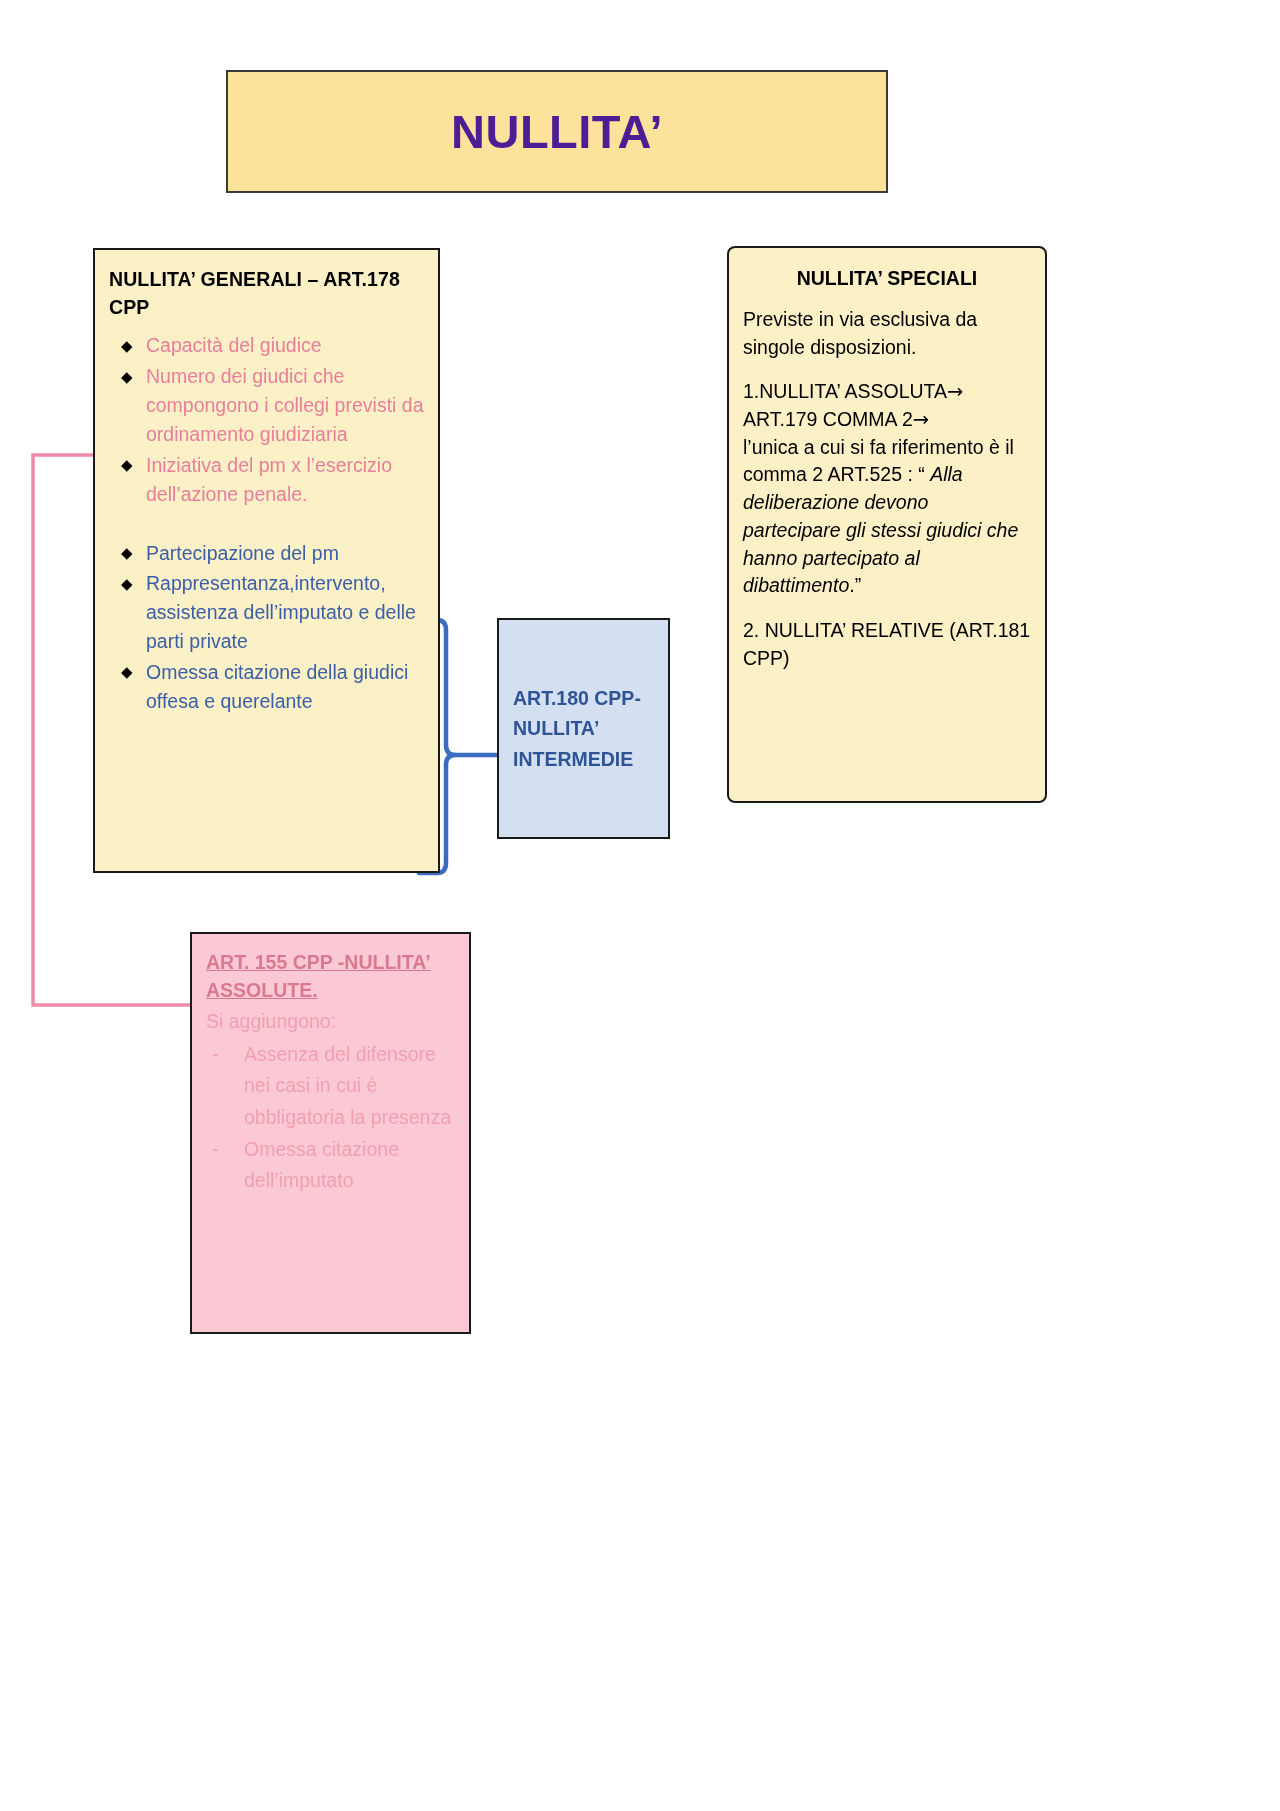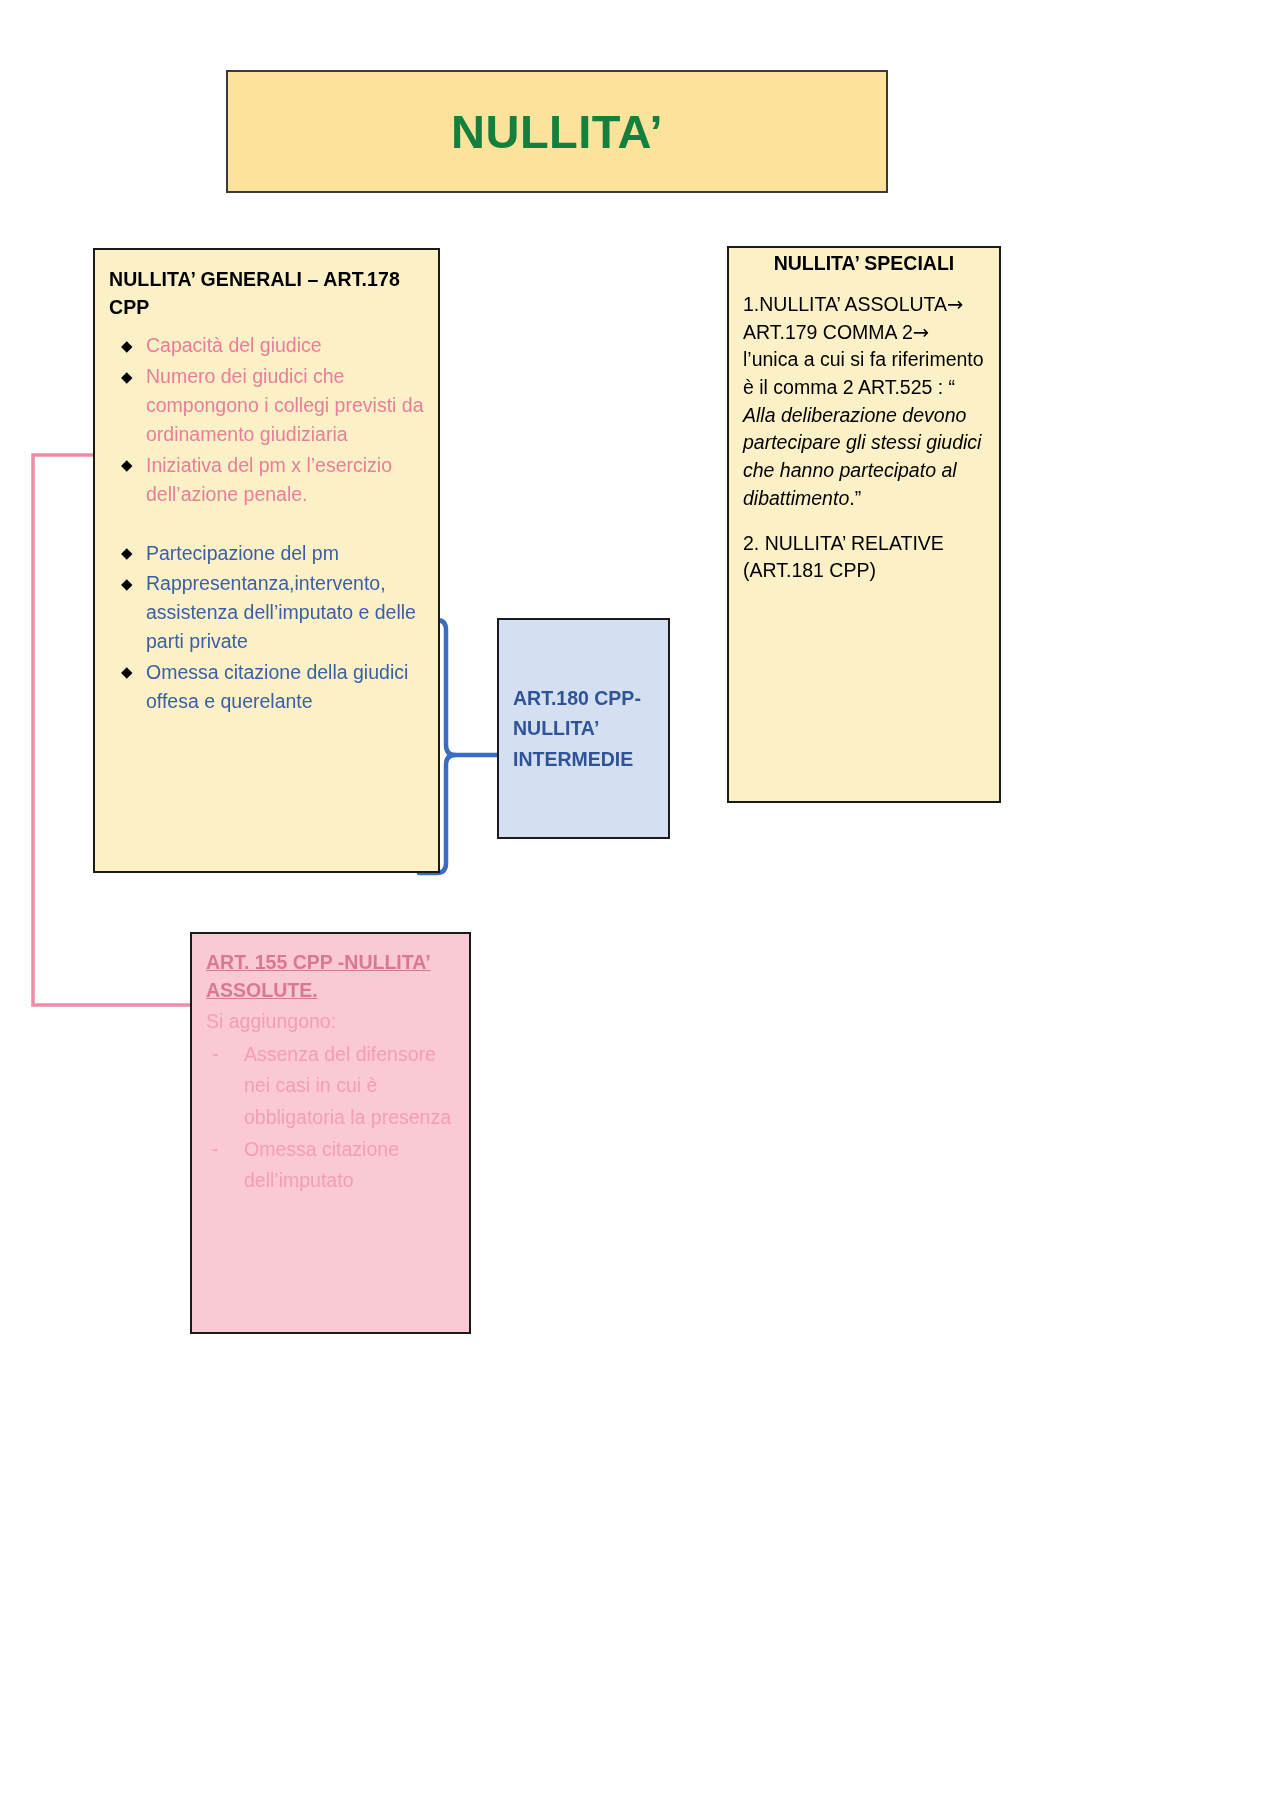--- a/index.html
+++ b/index.html
@@ -39,21 +39,21 @@
     background: #fce29a;
     border: 2px solid #3a3a38;
     box-sizing: border-box;
     display: flex;
     align-items: center;
     justify-content: center;
   }
   .title-box .title-text {
     font-size: 47px;
     font-weight: bold;
-    color: #15803d;
+    color: #4c1d95;
     letter-spacing: 0.5px;
   }
 
   
   .box {
     position: absolute;
     box-sizing: border-box;
     border: 2px solid #1a1a1a;
   }
 
@@ -99,23 +99,24 @@
     color: #000000;
   }
   .grp-pink li { color: #e87e9b; }
   .grp-blue  li { color: #3a5ea8; }
   .grp-gap { height: 28px; }
 
   
   #specials-box {
     left: 727px;
     top: 246px;
-    width: 274px;
+    width: 320px;
     height: 557px;
-    padding: 4px 14px 10px 14px;
+    padding: 19px 14px 10px 14px;
+    border-radius: 8px;
   }
   .spec-title {
     font-size: 19.5px;
     font-weight: bold;
     color: #000000;
     text-align: center;
     margin-bottom: 16px;
   }
   .spec-p {
     font-size: 19.5px;
@@ -232,20 +233,21 @@
       <li>
         <span class="dia">◆</span>
         <span>Omessa citazione della giudici offesa e querelante</span>
       </li>
     </ul>
   </div>
 
   <div class="box box-yellow-right" id="specials-box">
     <div class="spec-title">NULLITA’ SPECIALI</div>
 
+    <p class="spec-p">Previste in via esclusiva da singole disposizioni.</p>
 
     <p class="spec-p"><b>1.NULLITA’ ASSOLUTA</b><b class="arrow-glyph">→</b><br><b>ART.179 COMMA 2</b><b class="arrow-glyph">→</b><br><span>l’unica a cui si fa riferimento è il </span><b>comma 2 ART.525</b><span> : “ </span><i>Alla deliberazione devono partecipare gli stessi giudici che hanno partecipato al dibattimento</i><span>.”</span></p>
 
     <p class="spec-p"><b>2. NULLITA’ RELATIVE (ART.181 CPP)</b></p>
   </div>
 
   <div class="box box-blue" id="intermediate-box">
     <span class="blue-text">ART.180 CPP- NULLITA’ INTERMEDIE</span>
   </div>
 

